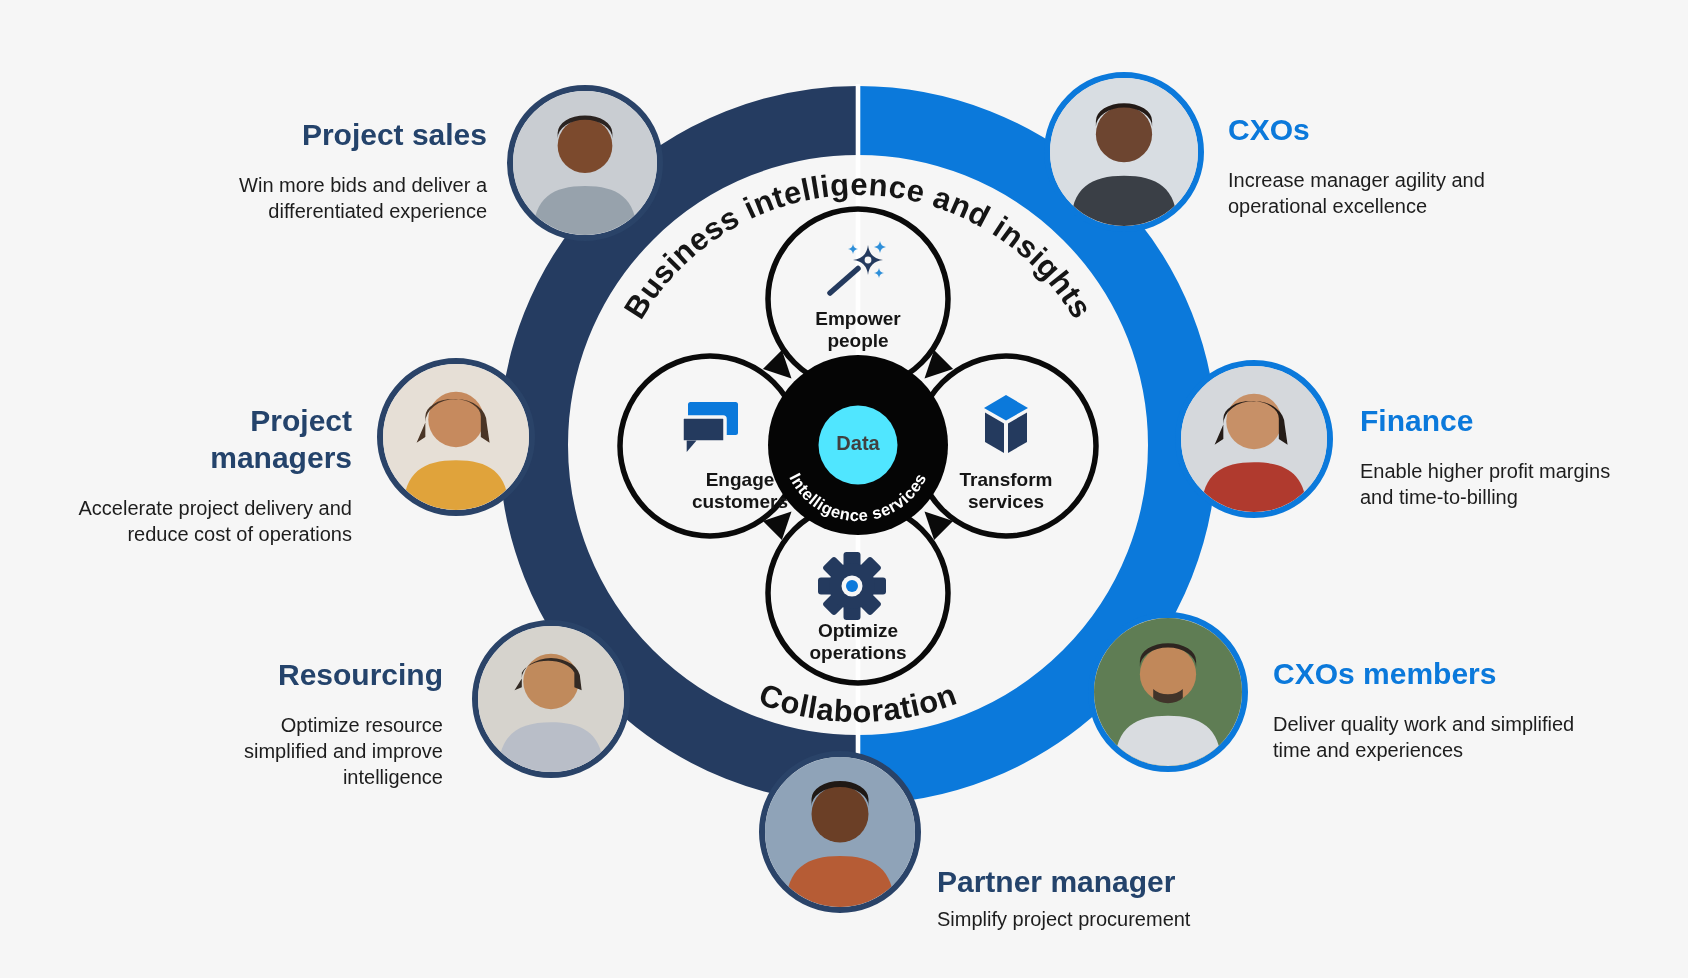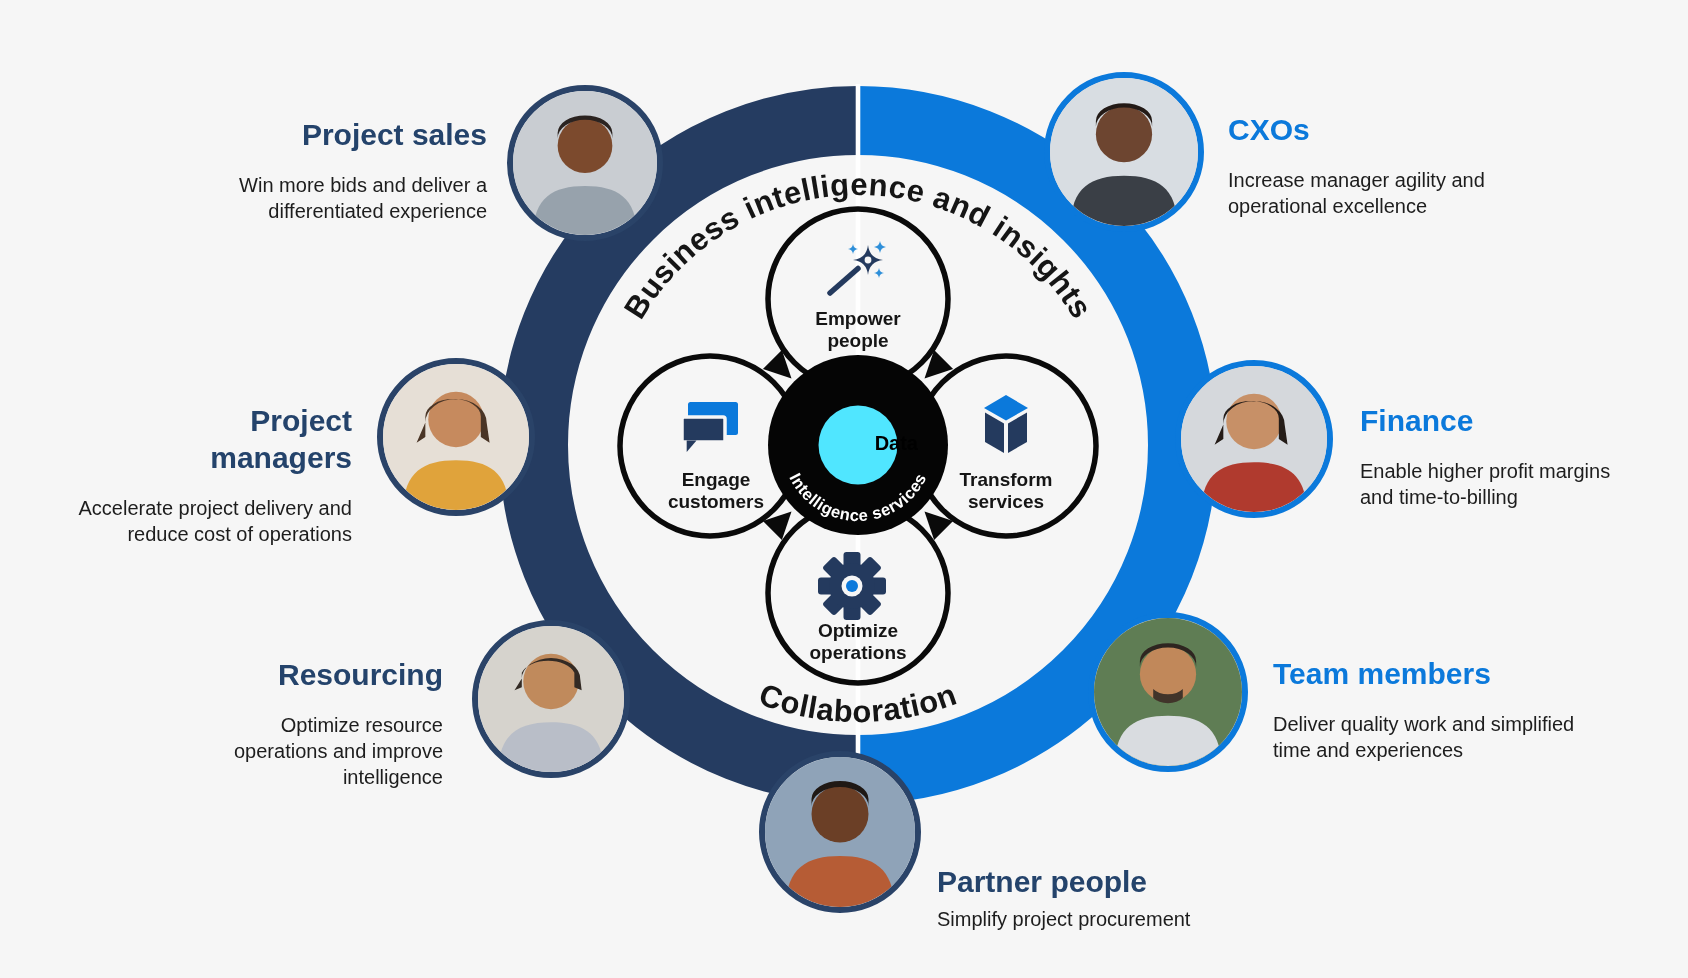--- a/index.html
+++ b/index.html
@@ -20,22 +20,22 @@
 
   
   .avatar{position:absolute;border-radius:50%;box-sizing:border-box;overflow:hidden;background:#dcdfe3;}
   .avatar.navy{border:6px solid #2A4368;}
   .avatar.blue{border:6px solid #0B79DB;}
   .avatar svg{display:block;width:100%;height:100%;}
 
   
   .node-label{position:absolute;width:200px;text-align:center;
     font-size:19px;font-weight:700;color:#151515;line-height:21.5px;}
-  .data-label{position:absolute;left:798px;top:432px;width:120px;text-align:right;
-    font-size:20px;font-weight:700;color:#000000;}
+  .data-label{position:absolute;left:798px;top:432px;width:120px;text-align:center;
+    font-size:20px;font-weight:700;color:#404040;}
 </style>
 </head>
 <body>
 
 <div class="stage">
 
   <svg class="diagram-svg" viewBox="0 0 1688 978">
     <defs>
       <path id="topArc" d="M 641.5,320 A 250,250 0 0 1 1074.5,320"></path>
       <path id="bottomArc" d="M 618.1,583.5 A 277,277 0 0 0 1097.9,583.5"></path>
@@ -99,21 +99,21 @@
       <circle r="23" fill="#243A5E"></circle>
       <circle r="10.5" fill="#f6f6f6"></circle>
       <circle r="6" fill="#0B79DB"></circle>
     </g>
   </svg>
 
   <div class="node-label" style="left:758px;top:308px">
     <div>Empower</div>
       <div>people</div>
   </div>
-  <div class="node-label" style="left:616px;top:469px">
+  <div class="node-label" style="left:640px;top:469px">
     <div>Engage</div>
       <div>customers</div>
   </div>
   <div class="node-label" style="left:906px;top:469px">
     <div>Transform</div>
       <div>services</div>
   </div>
   <div class="node-label" style="left:758px;top:620px">
     <div>Optimize</div>
       <div>operations</div>
@@ -150,35 +150,35 @@
     <div class="desc">
       <div>Enable higher profit margins</div>
       <div>and time-to-billing</div>
     </div>
   </div>
 
   <div class="persona ta-r" style="right:1245px;top:656px;width:300px">
     <div class="title">Resourcing</div>
     <div class="desc">
       <div>Optimize resource</div>
-      <div>operations and improve</div>
+      <div>simplified and improve</div>
       <div>intelligence</div>
     </div>
   </div>
 
   <div class="persona ta-l" style="left:1273px;top:655px;width:370px">
-    <div class="title blue">Team members</div>
+    <div class="title blue">CXOs members</div>
     <div class="desc">
       <div>Deliver quality work and simplified</div>
       <div>time and experiences</div>
     </div>
   </div>
 
   <div class="persona ta-l" style="left:937px;top:863px;width:420px">
-    <div class="title">Partner people</div>
+    <div class="title">Partner manager</div>
     <div class="desc" style="margin-top:6px">
       <div>Simplify project procurement</div>
     </div>
   </div>
 
   <div class="avatar navy" style="left:507px;top:85px;width:156px;height:156px">
     <svg viewBox="0 0 100 100">
       <rect width="100" height="100" fill="#c9cdd2"></rect>
         <circle cx="50" cy="38" r="19" fill="#7c4a2d"></circle>
       <path d="M31,33 a19,13 0 0 1 38,0 l0,-4 a19,12 0 0 0 -38,0 z" fill="#2b2320"></path>

